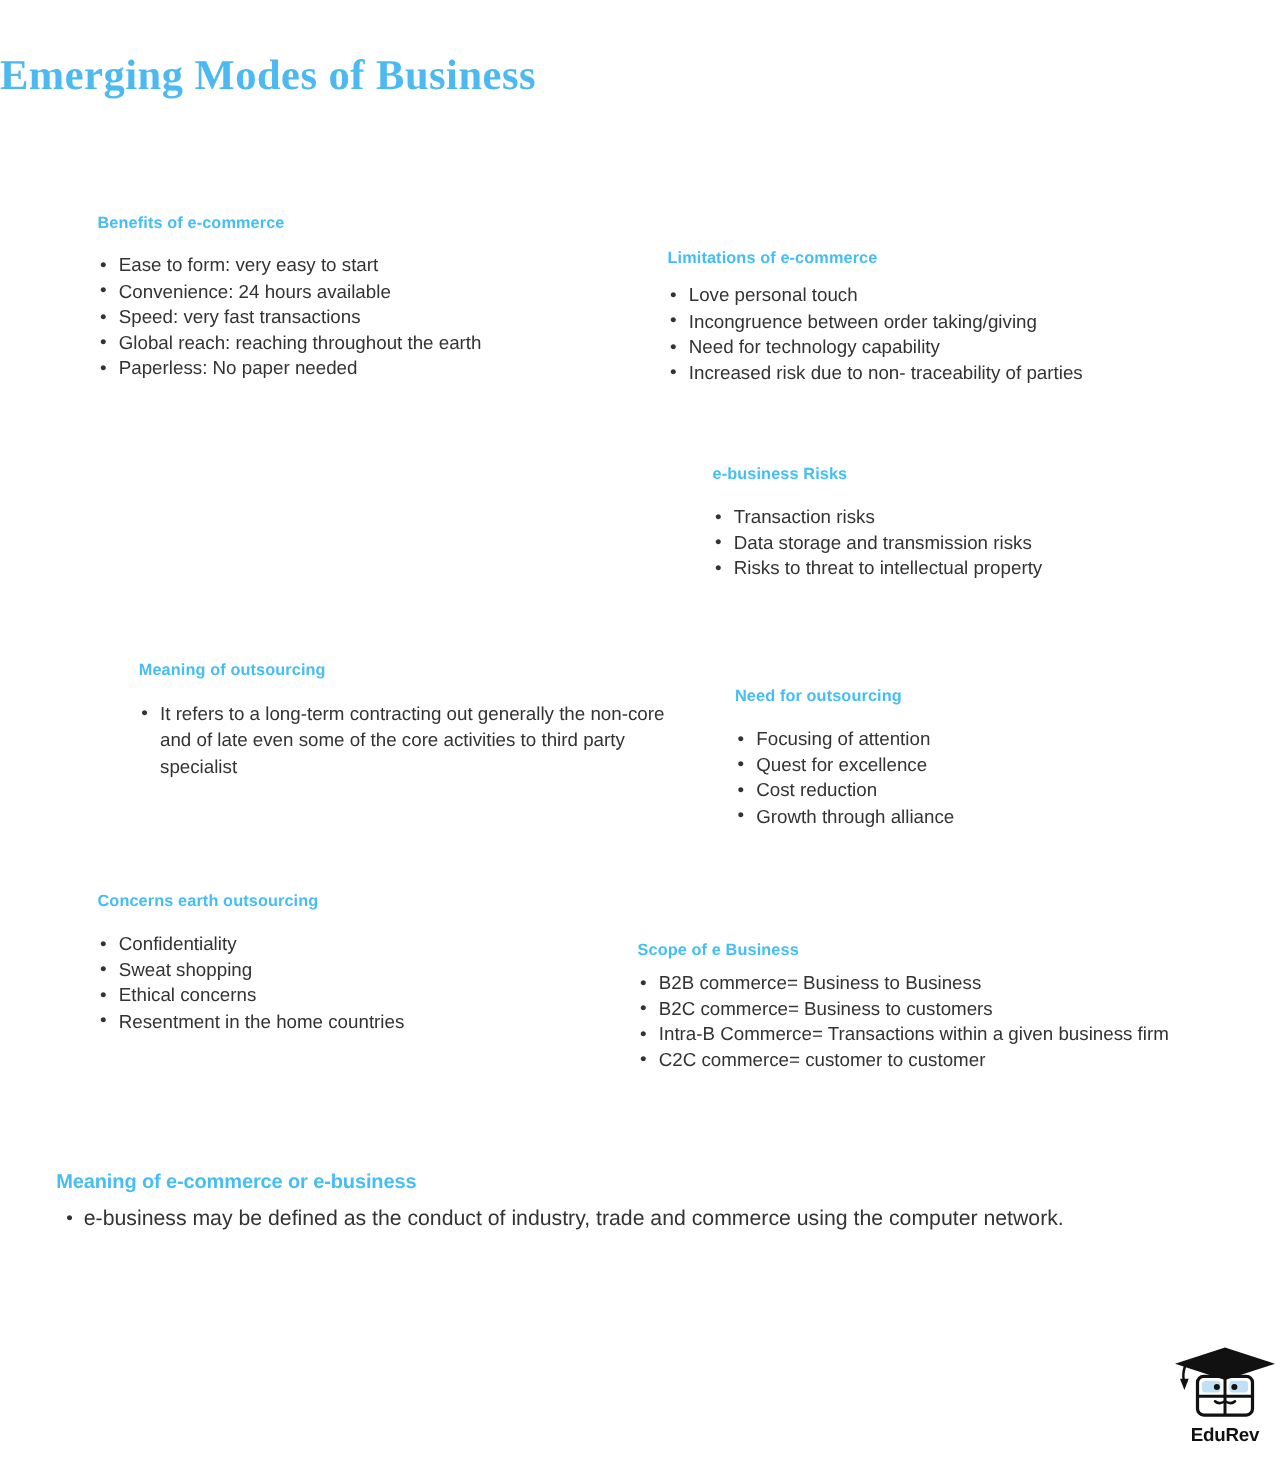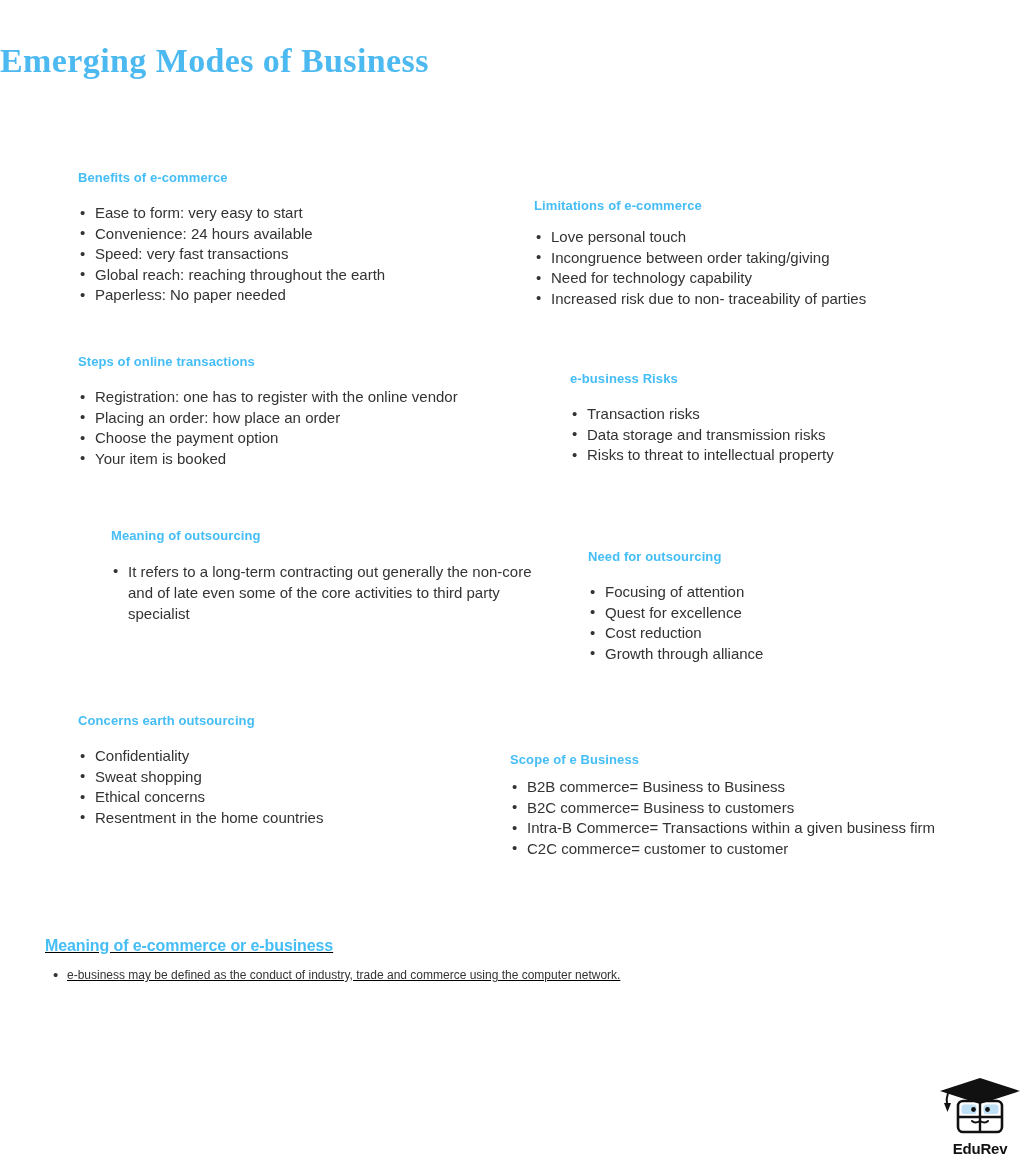--- a/index.html
+++ b/index.html
@@ -84,29 +84,29 @@
   #sec-benefits        { left: 78px;  top: 170px; width: 440px; }
   #sec-limitations     { left: 534px; top: 198px; width: 430px; }
   #sec-steps           { left: 78px;  top: 354px; width: 470px; }
   #sec-ebiz-risks      { left: 570px; top: 371px; width: 400px; }
   #sec-meaning-out     { left: 78px;  top: 528px; width: 430px; margin-left: 33px; }
   #sec-need-out        { left: 568px; top: 549px; width: 400px; margin-left: 20px; }
   #sec-concerns-out    { left: 78px;  top: 713px; width: 400px; }
   #sec-scope           { left: 510px; top: 752px; width: 500px; }
 
   
-  #sec-meaning-ec      { left: 45px;  top: 937px; width: 930px; text-decoration: underline; }
+  #sec-meaning-ec      { left: 45px;  top: 937px; width: 930px; }
   #sec-meaning-ec .sec-heading {
     font-size: 16px;
     font-family: "Liberation Sans", sans-serif;
     font-weight: bold;
     letter-spacing: -0.1px;
   }
   #sec-meaning-ec .sec-list li {
-    font-size: 12px;
+    font-size: 17px;
     line-height: 20px;
     padding-left: 22px;
   }
   #sec-meaning-ec .sec-list li::before { left: 8px; }
 
   
   #sec-meaning-out .sec-list li { line-height: 21px; }
 
   
   .logo {
@@ -150,30 +150,20 @@
     <div class="sec-heading">Limitations of e-commerce</div>
     <div class="gap-md"></div>
     <ul class="sec-list">
       <li>Love personal touch</li>
       <li>Incongruence between order taking/giving</li>
       <li>Need for technology capability</li>
       <li>Increased risk due to non- traceability of parties</li>
     </ul>
   </div>
 
-  <div class="section" id="sec-steps">
-    <div class="sec-heading">Steps of online transactions</div>
-    <div class="gap-lg"></div>
-    <ul class="sec-list">
-      <li>Registration: one has to register with the online vendor</li>
-      <li>Placing an order: how place an order</li>
-      <li>Choose the payment option</li>
-      <li>Your item is booked</li>
-    </ul>
-  </div>
 
   <div class="section" id="sec-ebiz-risks">
     <div class="sec-heading">e-business Risks</div>
     <div class="gap-lg"></div>
     <ul class="sec-list">
       <li>Transaction risks</li>
       <li>Data storage and transmission risks</li>
       <li>Risks to threat to intellectual property</li>
     </ul>
   </div>

